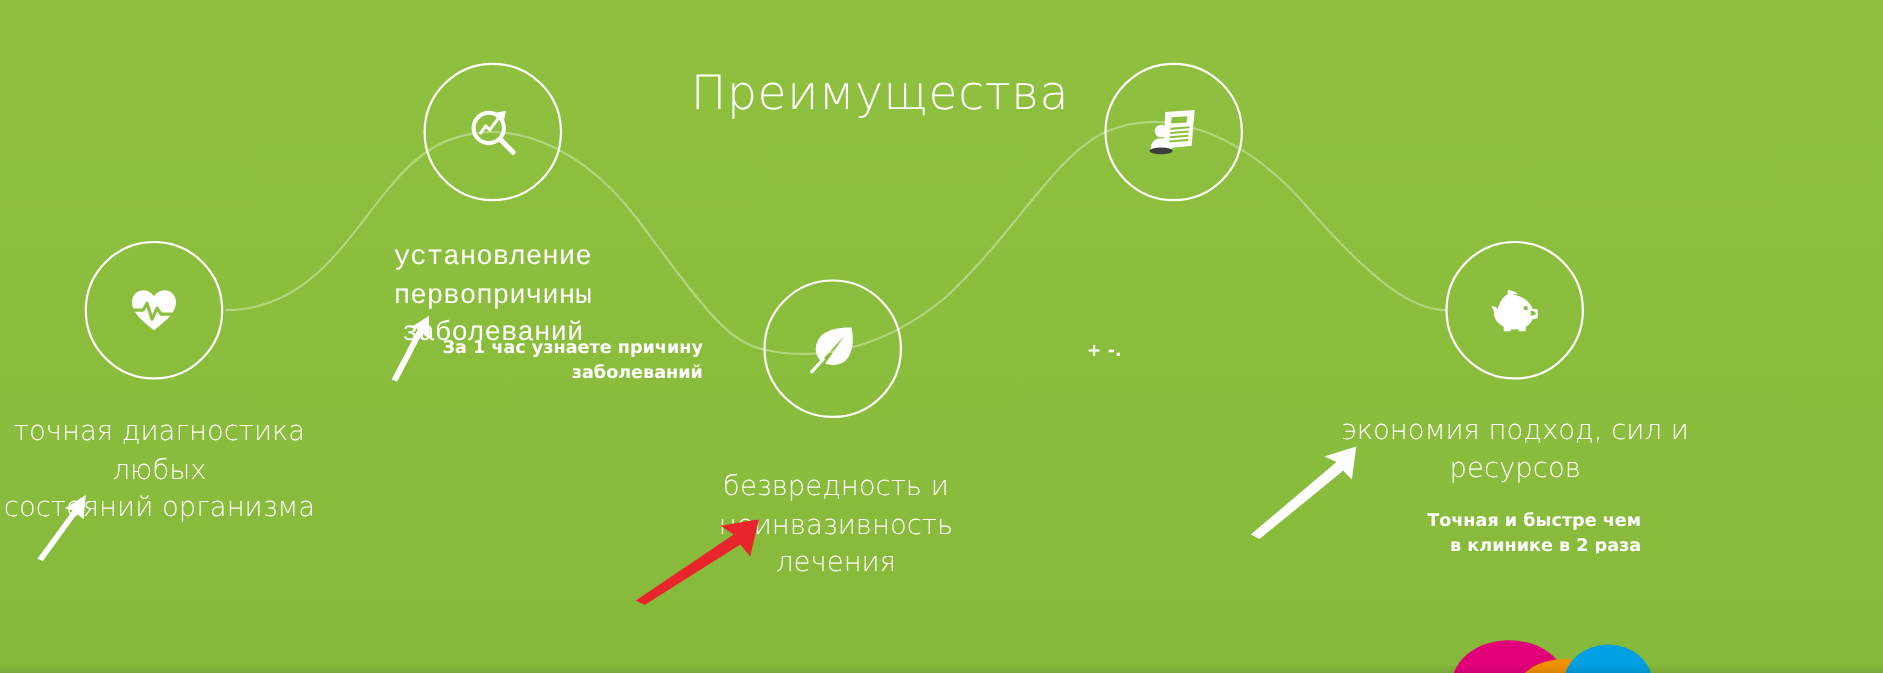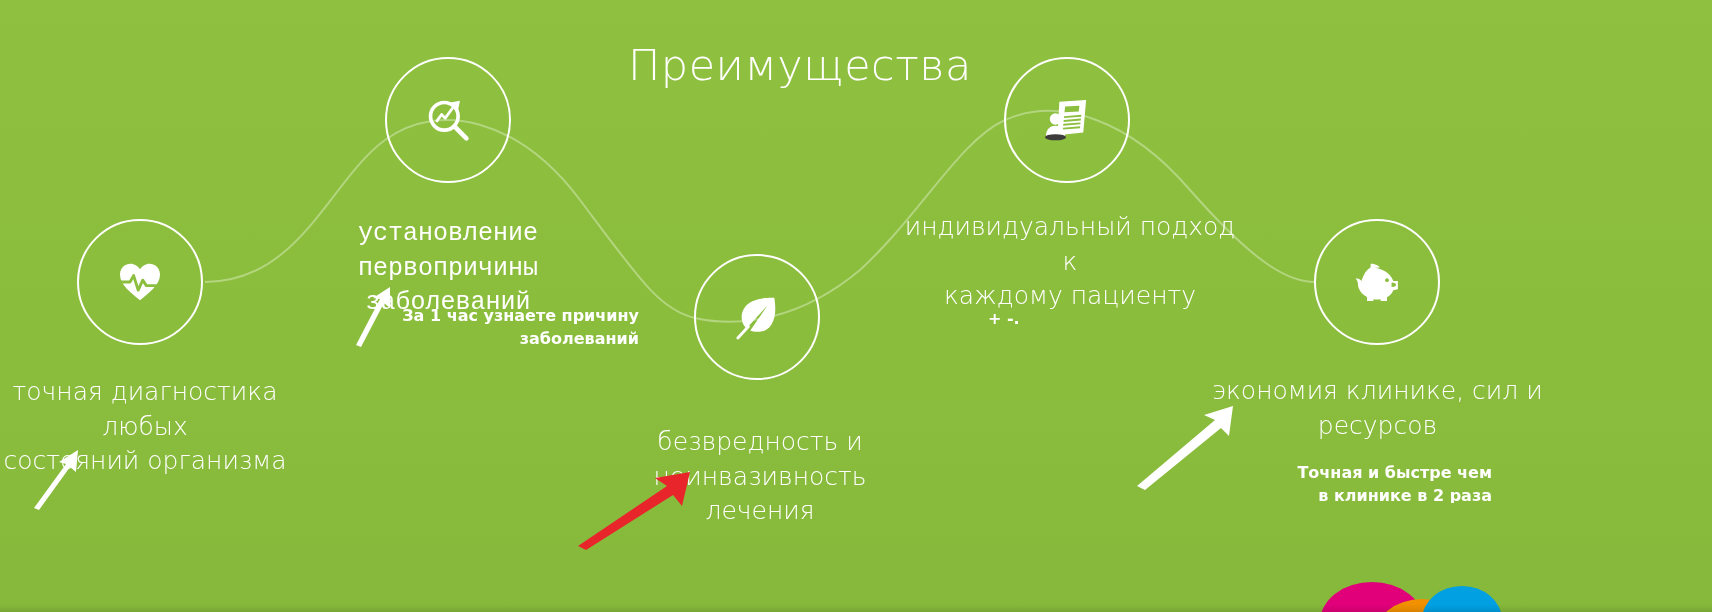--- a/index.html
+++ b/index.html
@@ -175,54 +175,50 @@
         <path fill="#8cbf3f" d="M21 19 L39 17.5 L38.8 19.5 L20.8 21 Z"></path>
         <path fill="#8cbf3f" d="M20.6 23 L38.6 21.5 L38.4 23.5 L20.4 25 Z"></path>
         <path fill="#8cbf3f" d="M20.2 27 L38.2 25.5 L38 27.5 L20 29 Z"></path>
         <path fill="#8cbf3f" d="M19.8 31 L37.8 29.5 L37.6 31.5 L19.6 33 Z"></path>
         <circle cx="12" cy="22" r="6" fill="#ffffff"></circle>
         <path fill="#ffffff" d="M2 40 C2 32, 7 29, 12 29 C17 29, 22 32, 22 40 Z"></path>
         <ellipse cx="12" cy="41" rx="11" ry="3.2" fill="#3c3c3c"></ellipse>
       </svg>
     </span>
   </div>
-  <div class="caption" style="left:900px; top:210px; width:340px;">
-    <div>индивидуальный подход к</div>
-    <div>каждому пациенту</div>
-  </div>
   <div class="plusminus" style="left:988px; top:309px;">
     <span>+ -.</span>
   </div>
 
   <div class="node" style="left:1314px; top:219px; width:126px; height:126px;">
     <span>
       <svg width="46" height="40" viewBox="0 0 50 44">
         <path fill="#ffffff" d="M18 6 C30 6, 40 12, 43 21 L48 21 L48 30 L43 31
           C41.5 34.5, 39 37, 36 38.8 L36 43 L29 43 L29 41 C26.5 41.4, 23.5 41.4, 21 41
           L21 43 L14 43 L14 38.5 C8 35.5, 4 30, 4 24 C4 21.5, 3 20, 1.5 18.5
           C3.5 17.5, 6.5 18.5, 8 21 C10 14, 13 8.5, 18 6 Z"></path>
         <circle cx="36" cy="20" r="2.1" fill="#8cbf3f"></circle>
         <path fill="#8cbf3f" d="M41 22.5 C44 22.5, 46 23.5, 46 25 C46 26.5, 44 27.5, 41 27.5 Z"></path>
         <path fill="#ffffff" d="M18 2 C23 2, 27 4, 28 6 L18 7 Z"></path>
       </svg>
     </span>
   </div>
   <div class="caption" style="left:1210px; top:374px; width:335px;">
-    <div>экономия клинике, сил и</div>
+    <div>экономия подход, сил и</div>
     <div>ресурсов</div>
   </div>
   <svg class="arrow" style="left:1133px; top:404px;" width="106" height="86" viewBox="0 0 106 86">
     <path fill="#ffffff" d="M4 82 L82 16 L71 11 L100 2 L96 32 L88 24 L12 86 Z"></path>
   </svg>
   <div class="note" style="left:1252px; top:461px; width:240px; overflow:hidden; height:42px;">
     <div>Точная и быстре чем</div>
     <div>в клинике в 2 раза</div>
   </div>
 
-  <div class="headline" style="left:628px; top:40px;">Преимущества</div>
+  <div class="headline" style="left:628px; top:60px;">Преимущества</div>
 
   <svg id="corner-blob" viewBox="0 0 190 130">
     <ellipse cx="60" cy="80" rx="52" ry="40" fill="#e2007a"></ellipse>
     <ellipse cx="110" cy="95" rx="48" ry="38" fill="#f29100"></ellipse>
     <ellipse cx="150" cy="78" rx="40" ry="34" fill="#00a0e3"></ellipse>
     <ellipse cx="92" cy="110" rx="44" ry="30" fill="#ffe000"></ellipse>
     <ellipse cx="40" cy="112" rx="34" ry="24" fill="#8b00a0"></ellipse>
   </svg>
 
   <div id="bottom-fade"></div>

